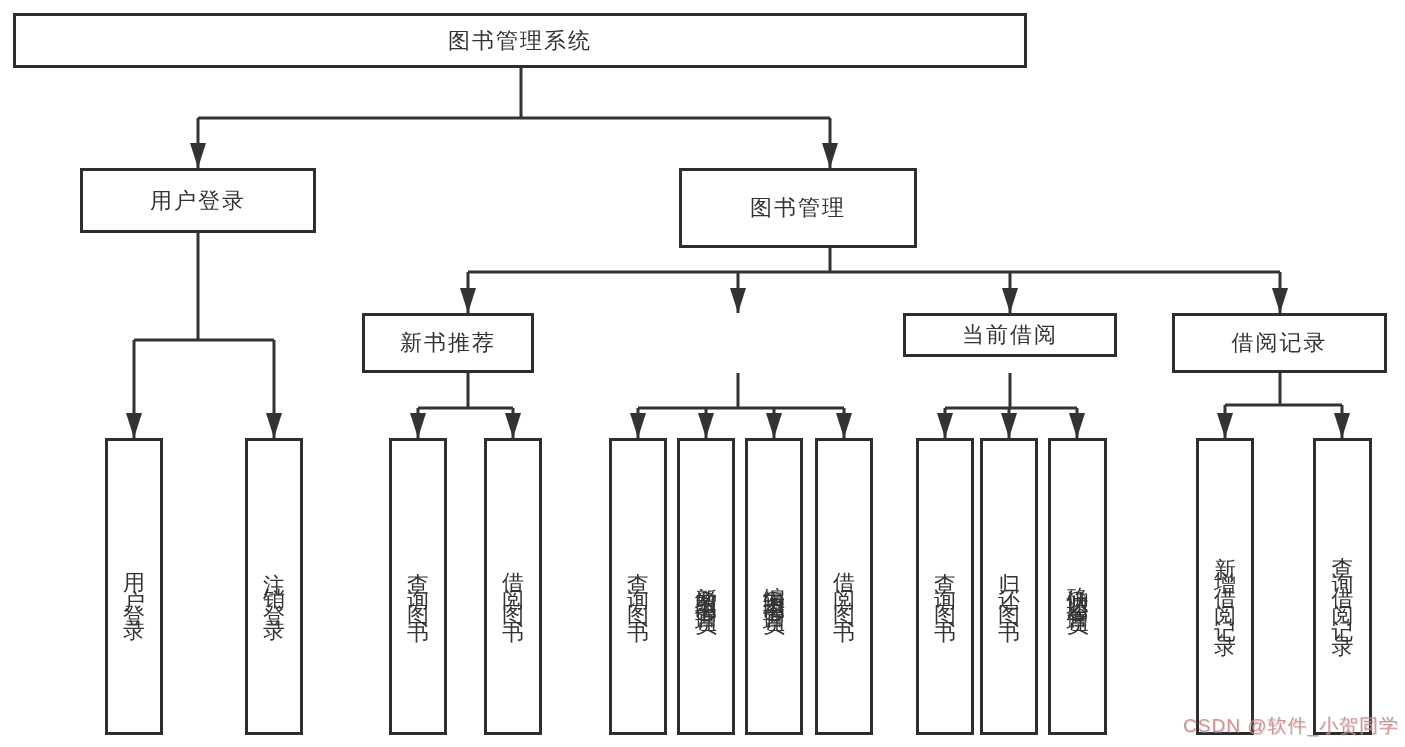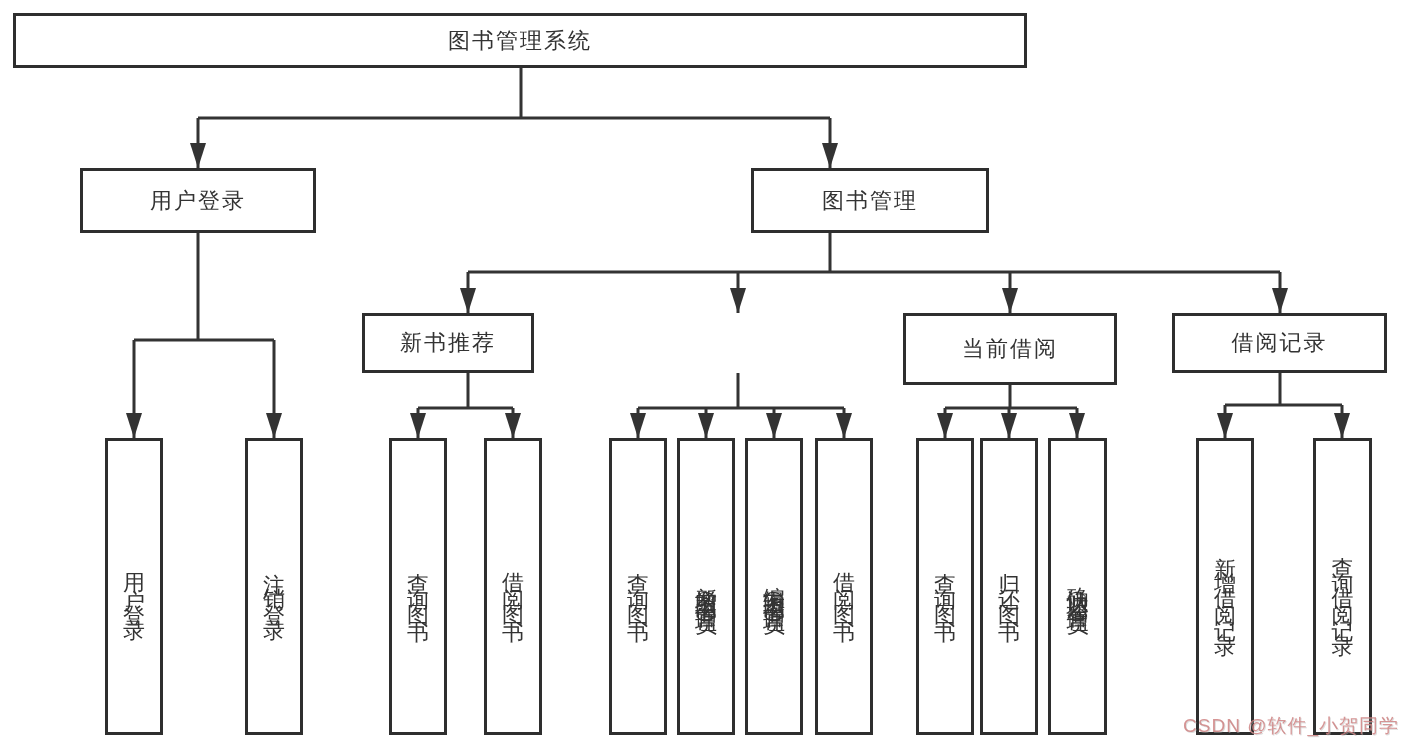--- a/index.html
+++ b/index.html
@@ -75,28 +75,28 @@
       </g>
   </svg>
 
   <div class="node" style="left:13px;top:13px;width:1014px;height:55px;">
     <span class="hlabel">图书管理系统</span>
   </div>
 
   <div class="node" style="left:80px;top:168px;width:236px;height:65px;">
     <span class="hlabel">用户登录</span>
   </div>
-  <div class="node" style="left:751px;top:168px;width:238px;height:65px;">
+  <div class="node" style="left:679px;top:168px;width:238px;height:80px;">
     <span class="hlabel">图书管理</span>
   </div>
 
   <div class="node" style="left:362px;top:313px;width:172px;height:60px;">
     <span class="hlabel">新书推荐</span>
   </div>
-  <div class="node" style="left:903px;top:313px;width:214px;height:72px;">
+  <div class="node" style="left:903px;top:313px;width:214px;height:44px;">
     <span class="hlabel">当前借阅</span>
   </div>
   <div class="node" style="left:1172px;top:313px;width:215px;height:60px;">
     <span class="hlabel">借阅记录</span>
   </div>
 
   <div class="node vnode" style="left:105px;top:438px;width:58px;height:297px;">
     <span class="vlabel">用户登录</span>
   </div>
   <div class="node vnode" style="left:245px;top:438px;width:58px;height:297px;">

